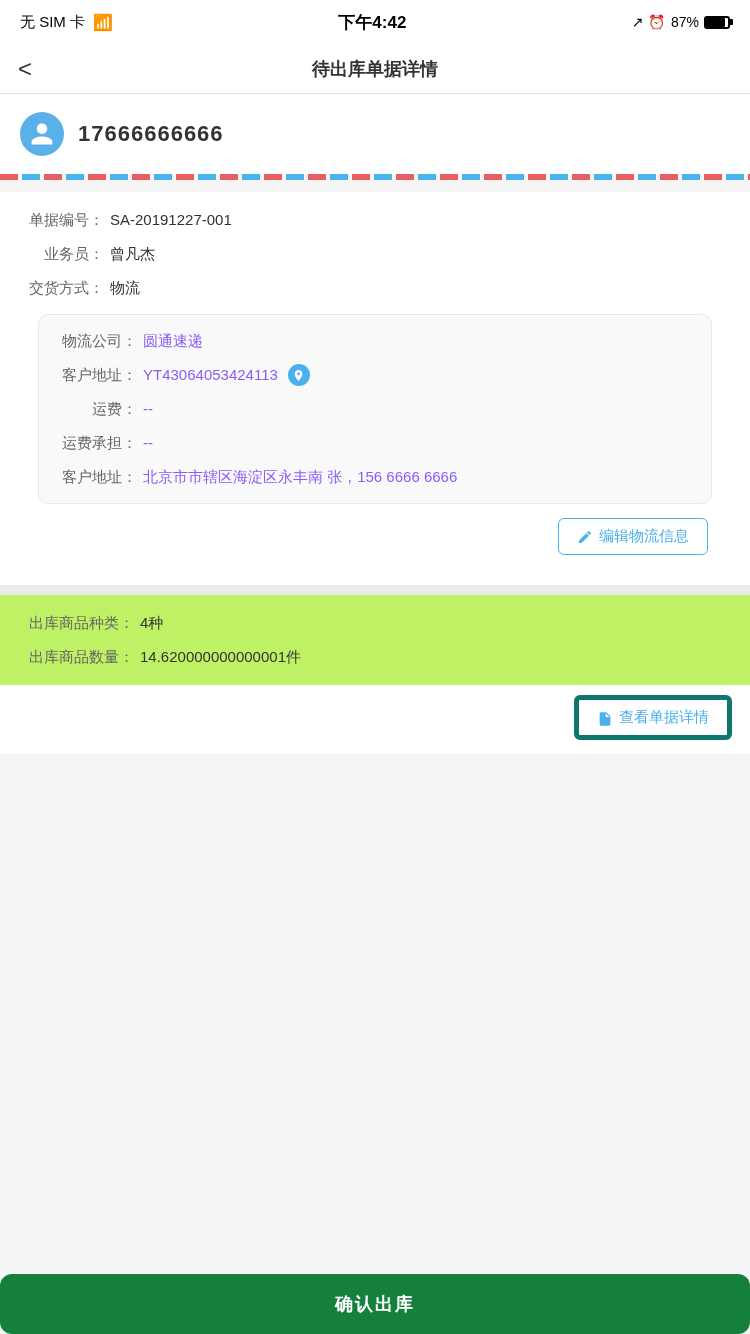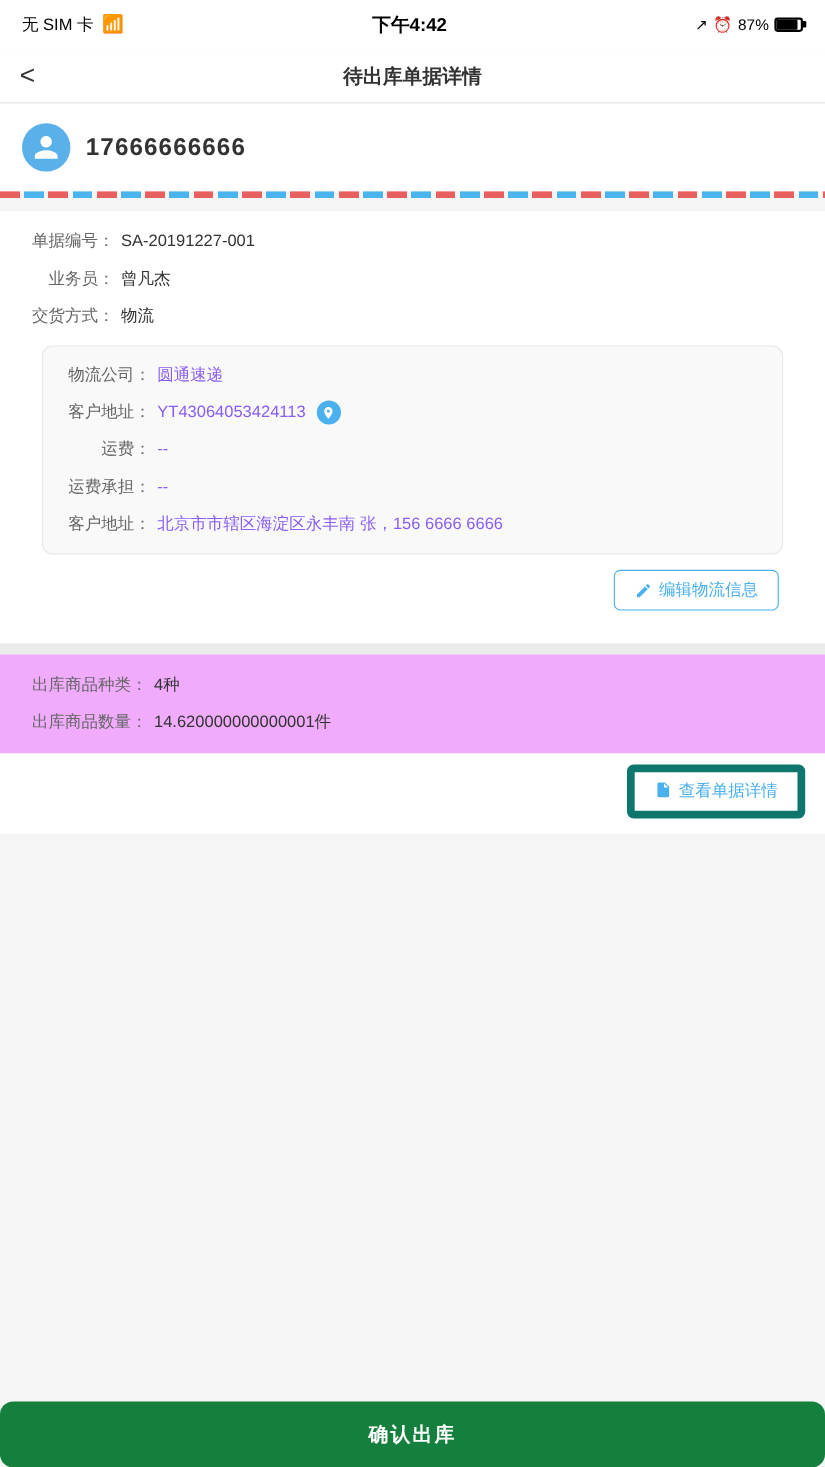--- a/index.html
+++ b/index.html
@@ -202,41 +202,41 @@
     .edit-btn svg { width: 16px; height: 16px; fill: #4ab0ee; }
 
     
     .grey-sep {
       height: 10px;
       background: #ebebeb;
     }
 
     
     .goods-section {
-      background: #f0abfc;
+      background: #bef264;
       padding: 16px 24px;
     }
 
     
     .view-detail-row {
       display: flex;
       justify-content: flex-end;
       padding: 10px 18px 14px;
       background: #fff;
     }
     .view-detail-btn {
-      border: 7px solid #0f766e;
+      border: 5px solid #0f766e;
       background: #fff;
       color: #4ab0ee;
       border-radius: 6px;
       padding: 8px 18px;
       font-size: 15px;
       cursor: pointer;
       display: flex;
-      align-items: flex-start;
+      align-items: flex-end;
       gap: 6px;
     }
     .view-detail-btn svg { width: 16px; height: 16px; fill: #4ab0ee; }
 
     
     .spacer { flex: 1; background: #f5f5f5; min-height: 120px; }
 
     
     .confirm-bar {
       position: fixed;

